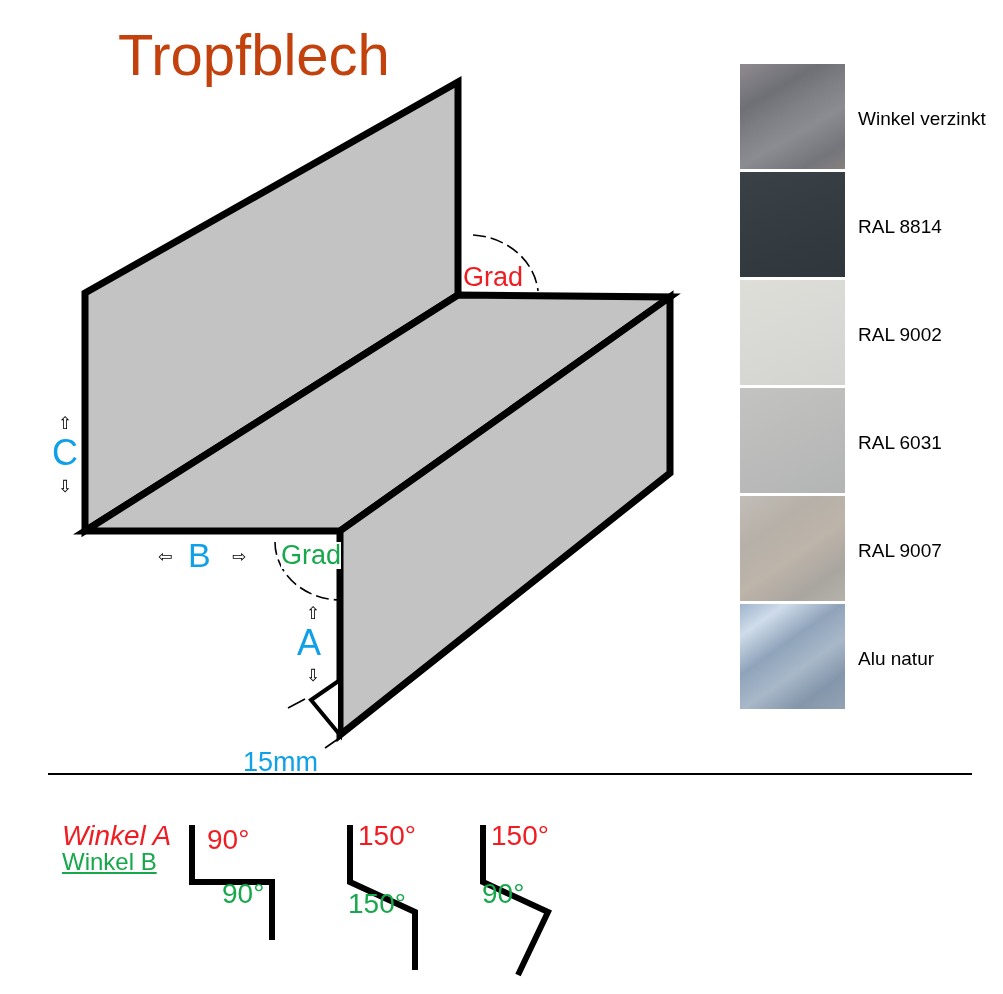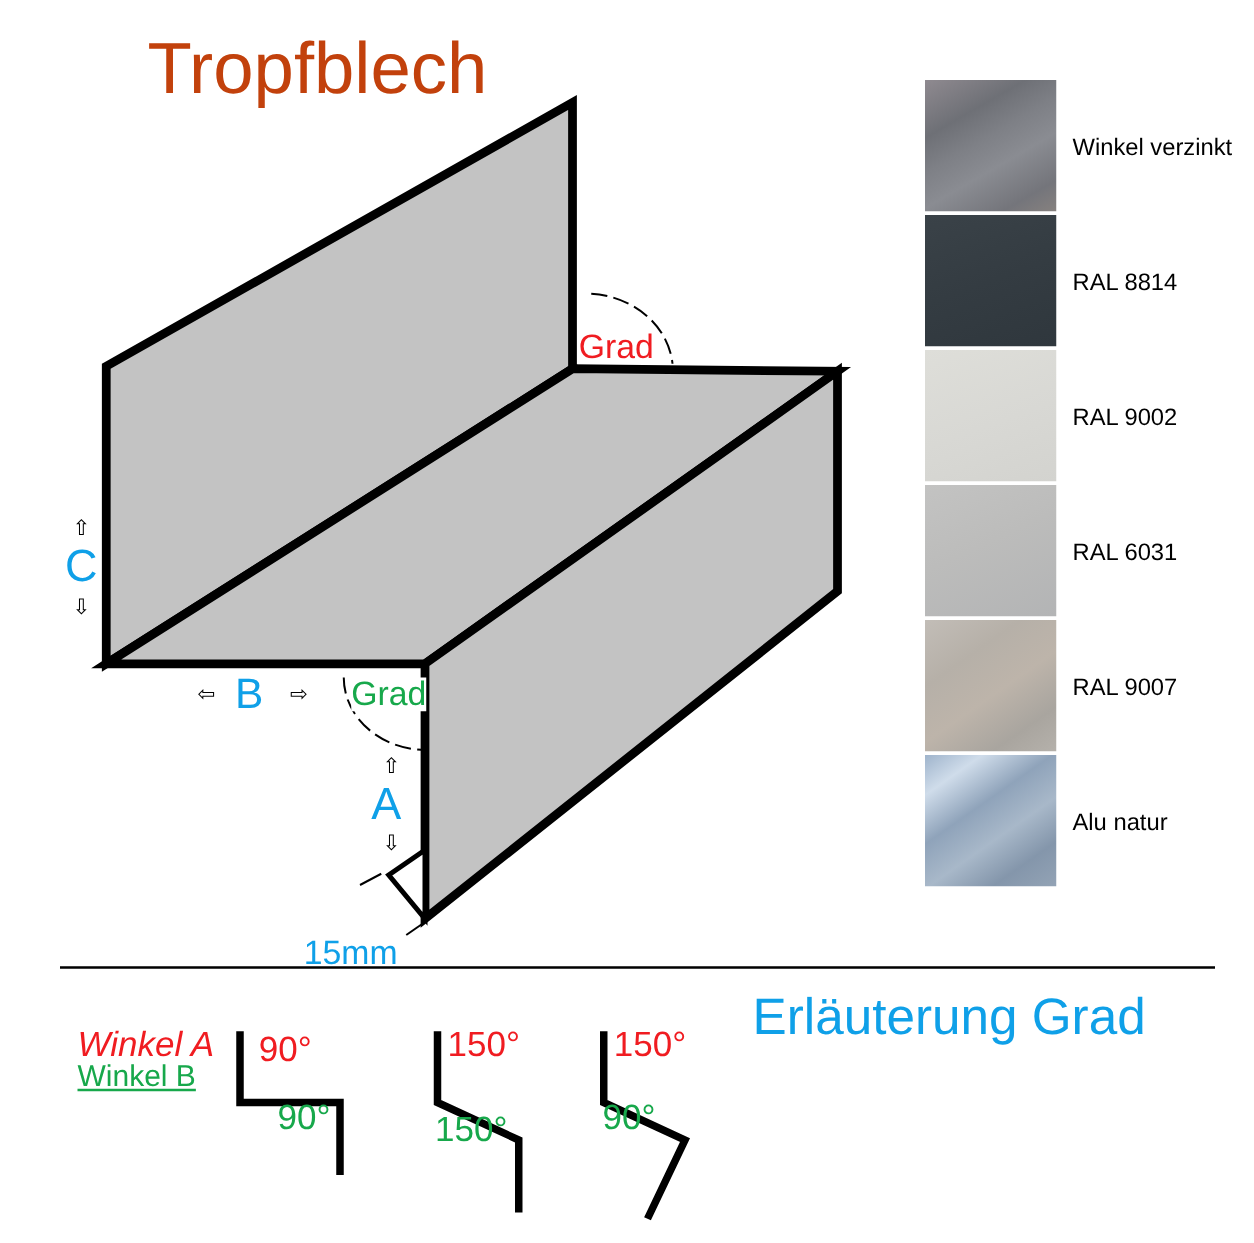--- a/index.html
+++ b/index.html
@@ -274,21 +274,20 @@
     </div>
 
     <div class="swatch-row">
       <div class="swatch-chip" style="background: linear-gradient(145deg, rgb(159, 180, 204) 0%, rgb(207, 220, 234) 18%, rgb(143, 163, 186) 40%, rgb(168, 184, 201) 60%, rgb(132, 150, 171) 80%, rgb(147, 163, 181) 100%);"></div>
       <div class="swatch-label">Alu natur</div>
     </div>
   </div>
 
   <div id="divider"></div>
 
-  <div id="legend-title">Erläuterung Grad</div>
   <div id="legend-winkel-a">Winkel A</div>
   <div id="legend-winkel-b">Winkel B</div>
 
   <svg id="legend-svg" viewBox="0 0 1003 224" xmlns="http://www.w3.org/2000/svg">
 
     <polyline points="192,55 192,112 272,112 272,170" fill="none" stroke="#000000" stroke-width="6" stroke-linejoin="miter" stroke-linecap="butt"></polyline>
 
     <polyline points="350,55 350,112 415,142 415,200" fill="none" stroke="#000000" stroke-width="6" stroke-linejoin="miter" stroke-linecap="butt"></polyline>
 
     <polyline points="483,55 483,112 548,142 518,205" fill="none" stroke="#000000" stroke-width="6" stroke-linejoin="miter" stroke-linecap="butt"></polyline>

